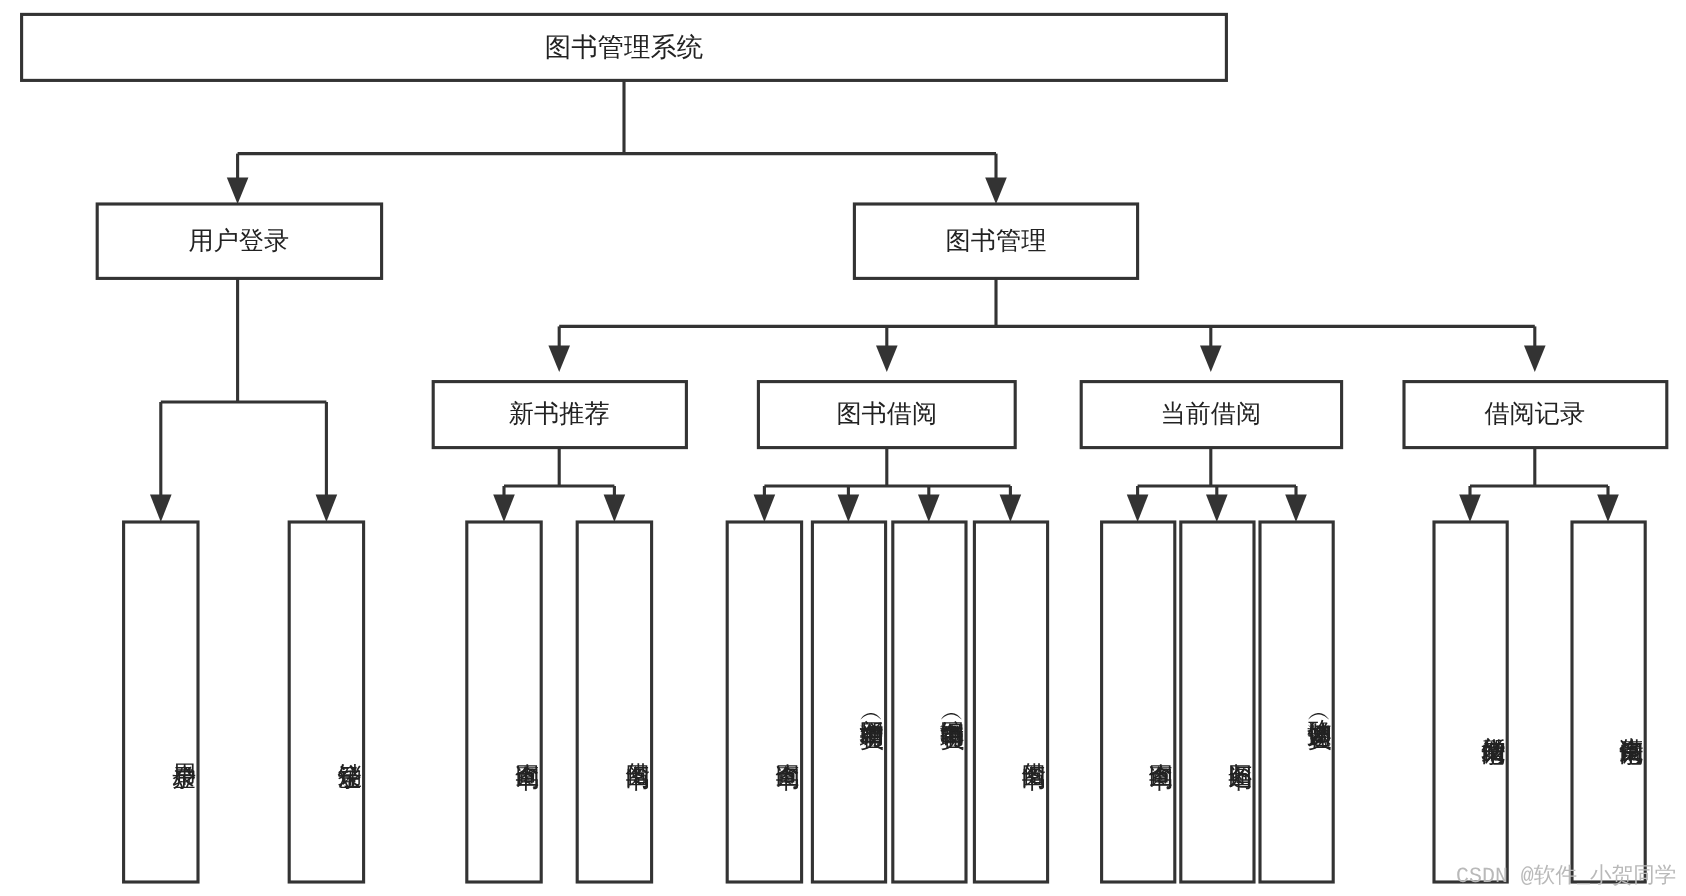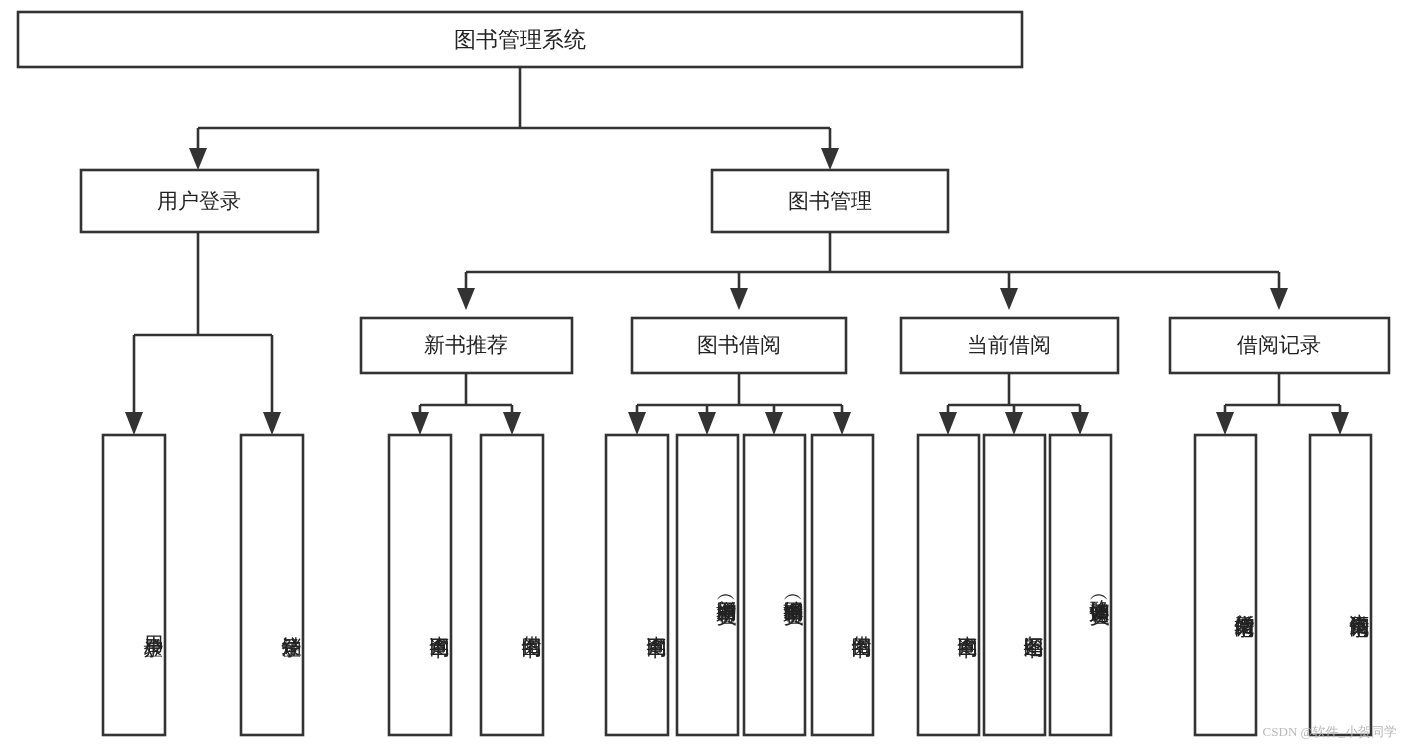--- a/index.html
+++ b/index.html
@@ -62,22 +62,22 @@
     display: flex;
     align-items: flex-start;
     justify-content: center;
     white-space: nowrap;
     pointer-events: none;
   }
   .watermark {
     position: absolute;
     right: 8px;
     bottom: 6px;
-    font-family: Liberation Serif, serif;
-    font-size: 13px;
+    font-family: Liberation Mono, monospace;
+    font-size: 18px;
     color: #b9b9b9;
     white-space: nowrap;
   }
 </style>
 </head>
 <body>
 
 <div id="canvas-wrap">
 
   <svg id="diagram" viewBox="0 0 1405 747">

